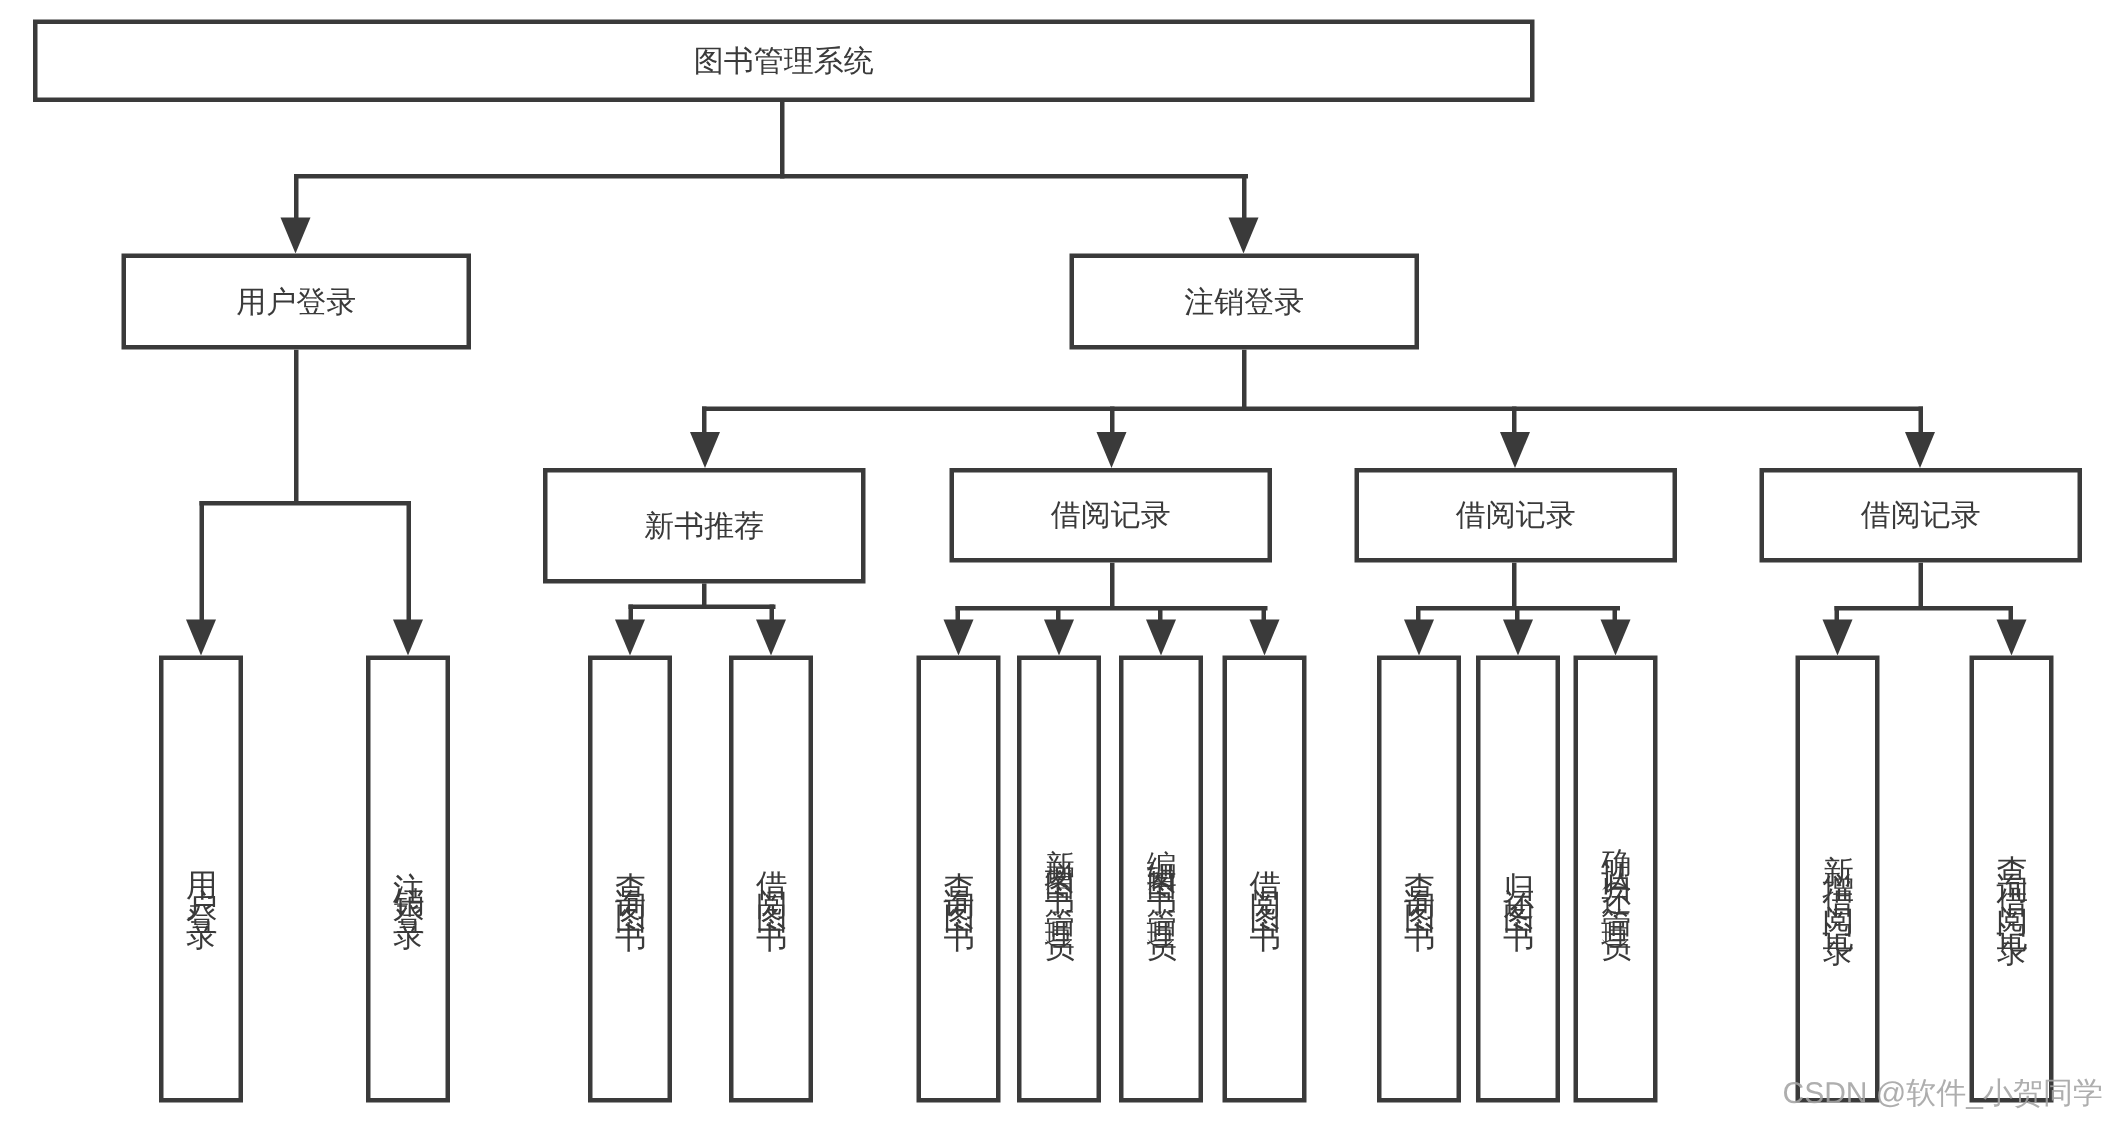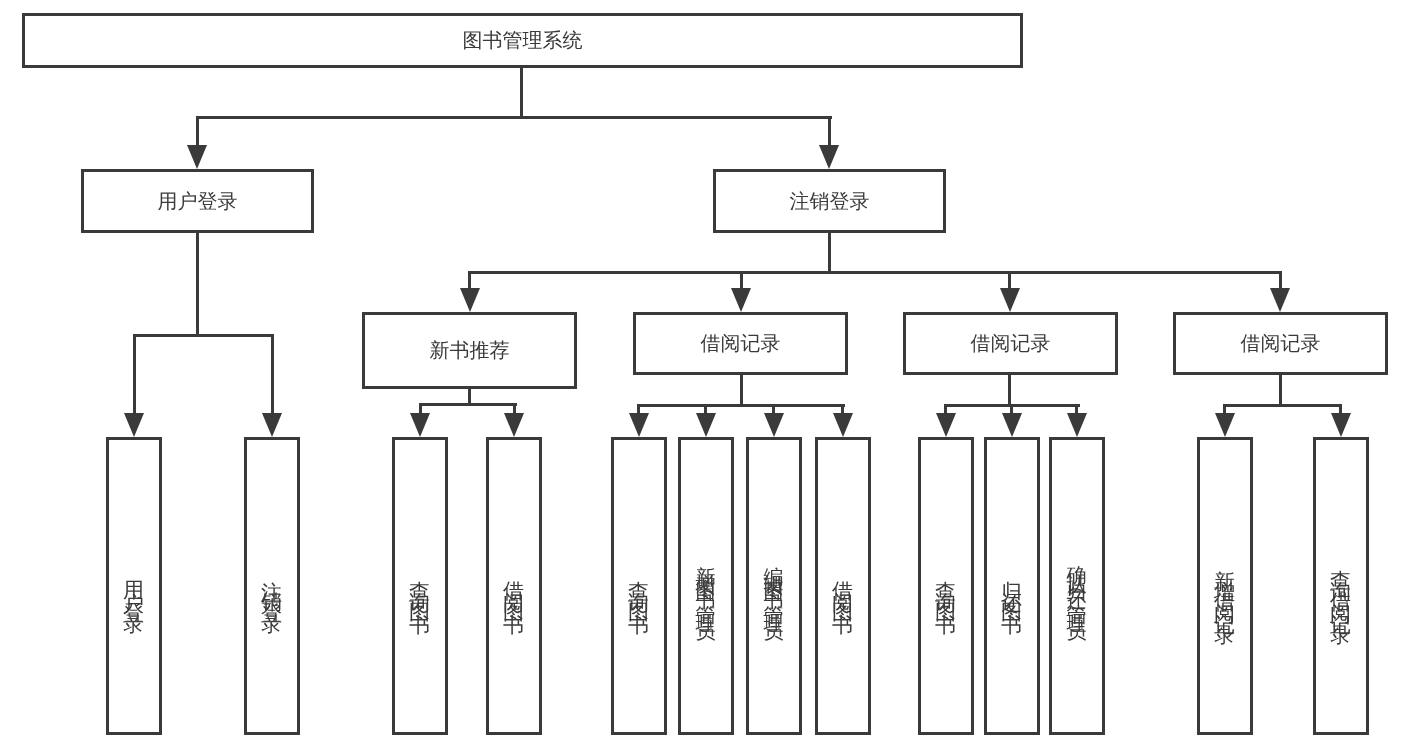--- a/index.html
+++ b/index.html
@@ -180,14 +180,15 @@
     <span class="lbl">确认归还（管理员）</span>
   </div>
 
   <div class="box leaf" style="left:1197px;top:437px;width:56px;height:298px;">
     <span class="lbl">新增借阅记录</span>
   </div>
   <div class="box leaf" style="left:1313px;top:437px;width:56px;height:298px;">
     <span class="lbl">查询借阅记录</span>
   </div>
 
+  <div class="watermark">CSDN @软件_小贺同学</div>
 
 </div>
 
 </body></html>

